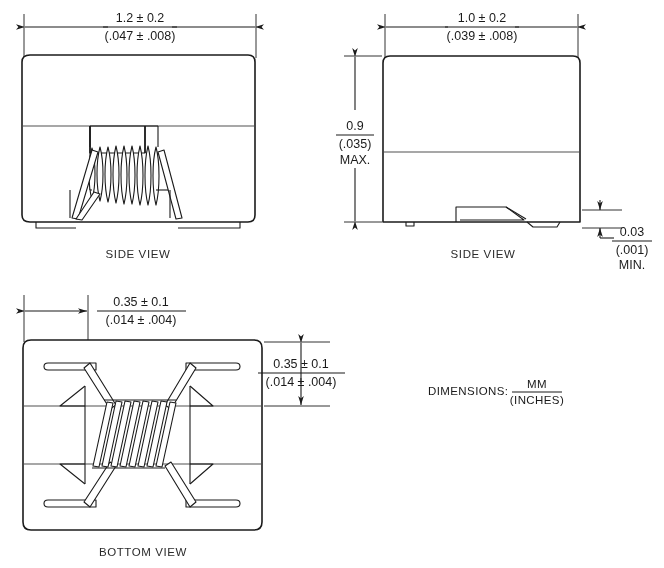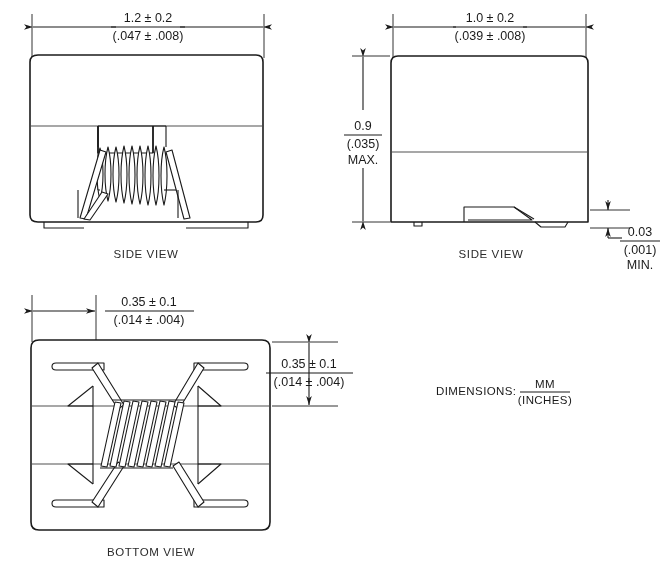--- a/index.html
+++ b/index.html
@@ -9,21 +9,21 @@
   }
   body {
     width: 664px;
     height: 568px;
     font-family: "Liberation Sans", sans-serif;
     position: relative;
     overflow: hidden;
   }
   #drawing-root {
     position: absolute;
-    left: 8px;
+    left: 0;
     top: 0;
     width: 623px;
     height: 568px;
   }
   svg {
     display: block;
   }
   .dim-text {
     font-family: "Liberation Sans", sans-serif;
     font-size: 12.5px;

